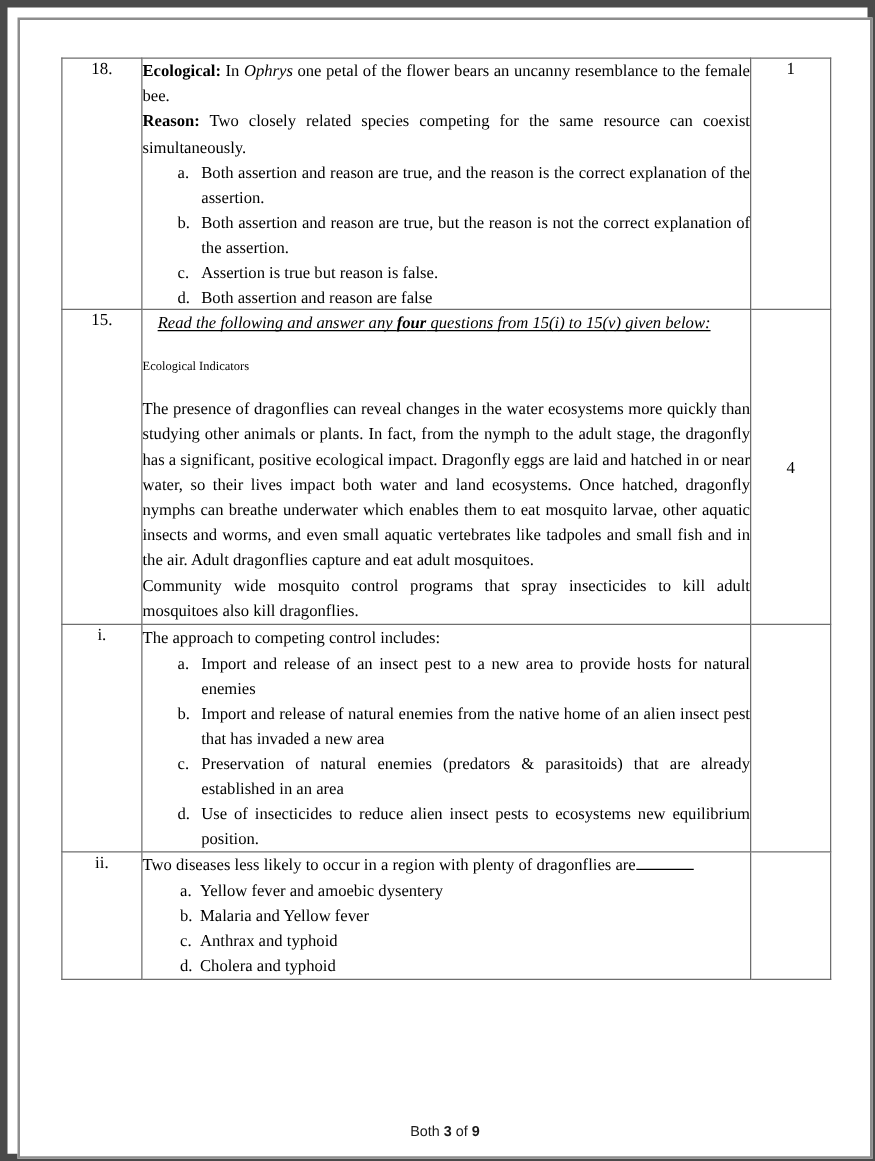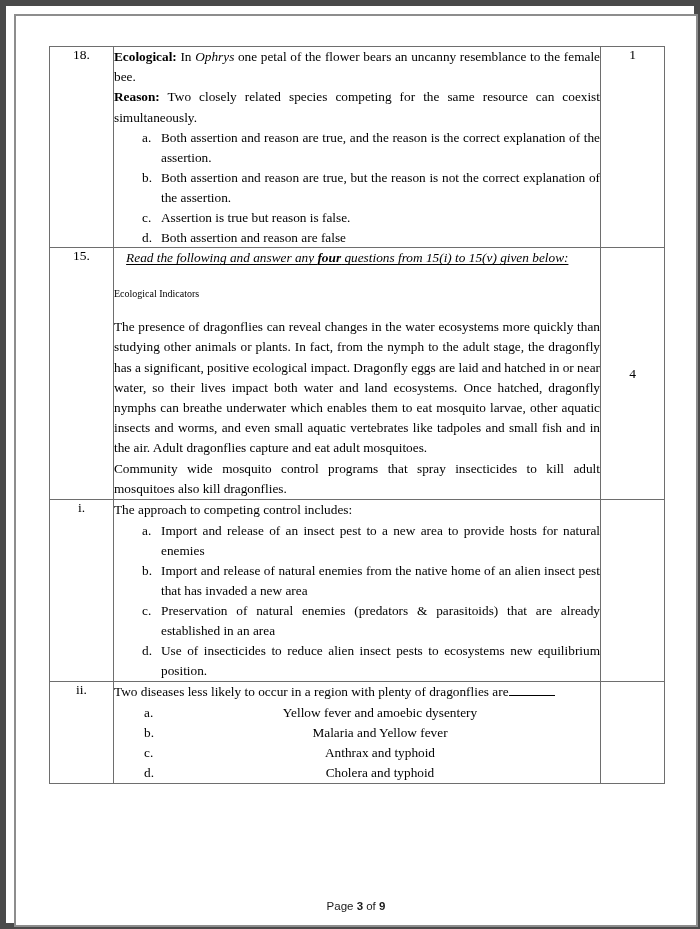--- a/index.html
+++ b/index.html
@@ -128,21 +128,21 @@
     flex: 0 0 19px;
     text-align: left;
   }
   .opts .txt {
     flex: 1 1 auto;
     text-align: justify;
     text-justify: inter-word;
   }
   .opts.tight { padding-left: 30px; }
   .opts.tight .mark { width: 16px; flex: 0 0 16px; }
-  .opts.tight .txt { text-align: center; }
+  .opts.tight .txt { text-align: left; }
 
   .lead { margin: 0 0 1px 0; }
 
   .blank-line {
     display: inline-block;
     width: 46px;
     border-bottom: 1px solid #000;
     height: 0.85em;
     vertical-align: baseline;
   }
@@ -268,18 +268,18 @@
                 </li>
               </ul>
             </td>
             <td class="cell-marks"></td>
           </tr>
 
         </tbody>
       </table>
 
       <div class="footer">
-        <span>Page </span><b>3</b><span> of </span><b>9</b>
+        <span>Both </span><b>3</b><span> of </span><b>9</b>
       </div>
 
     </div>
   </div>
 </div>
 
 </body></html>

